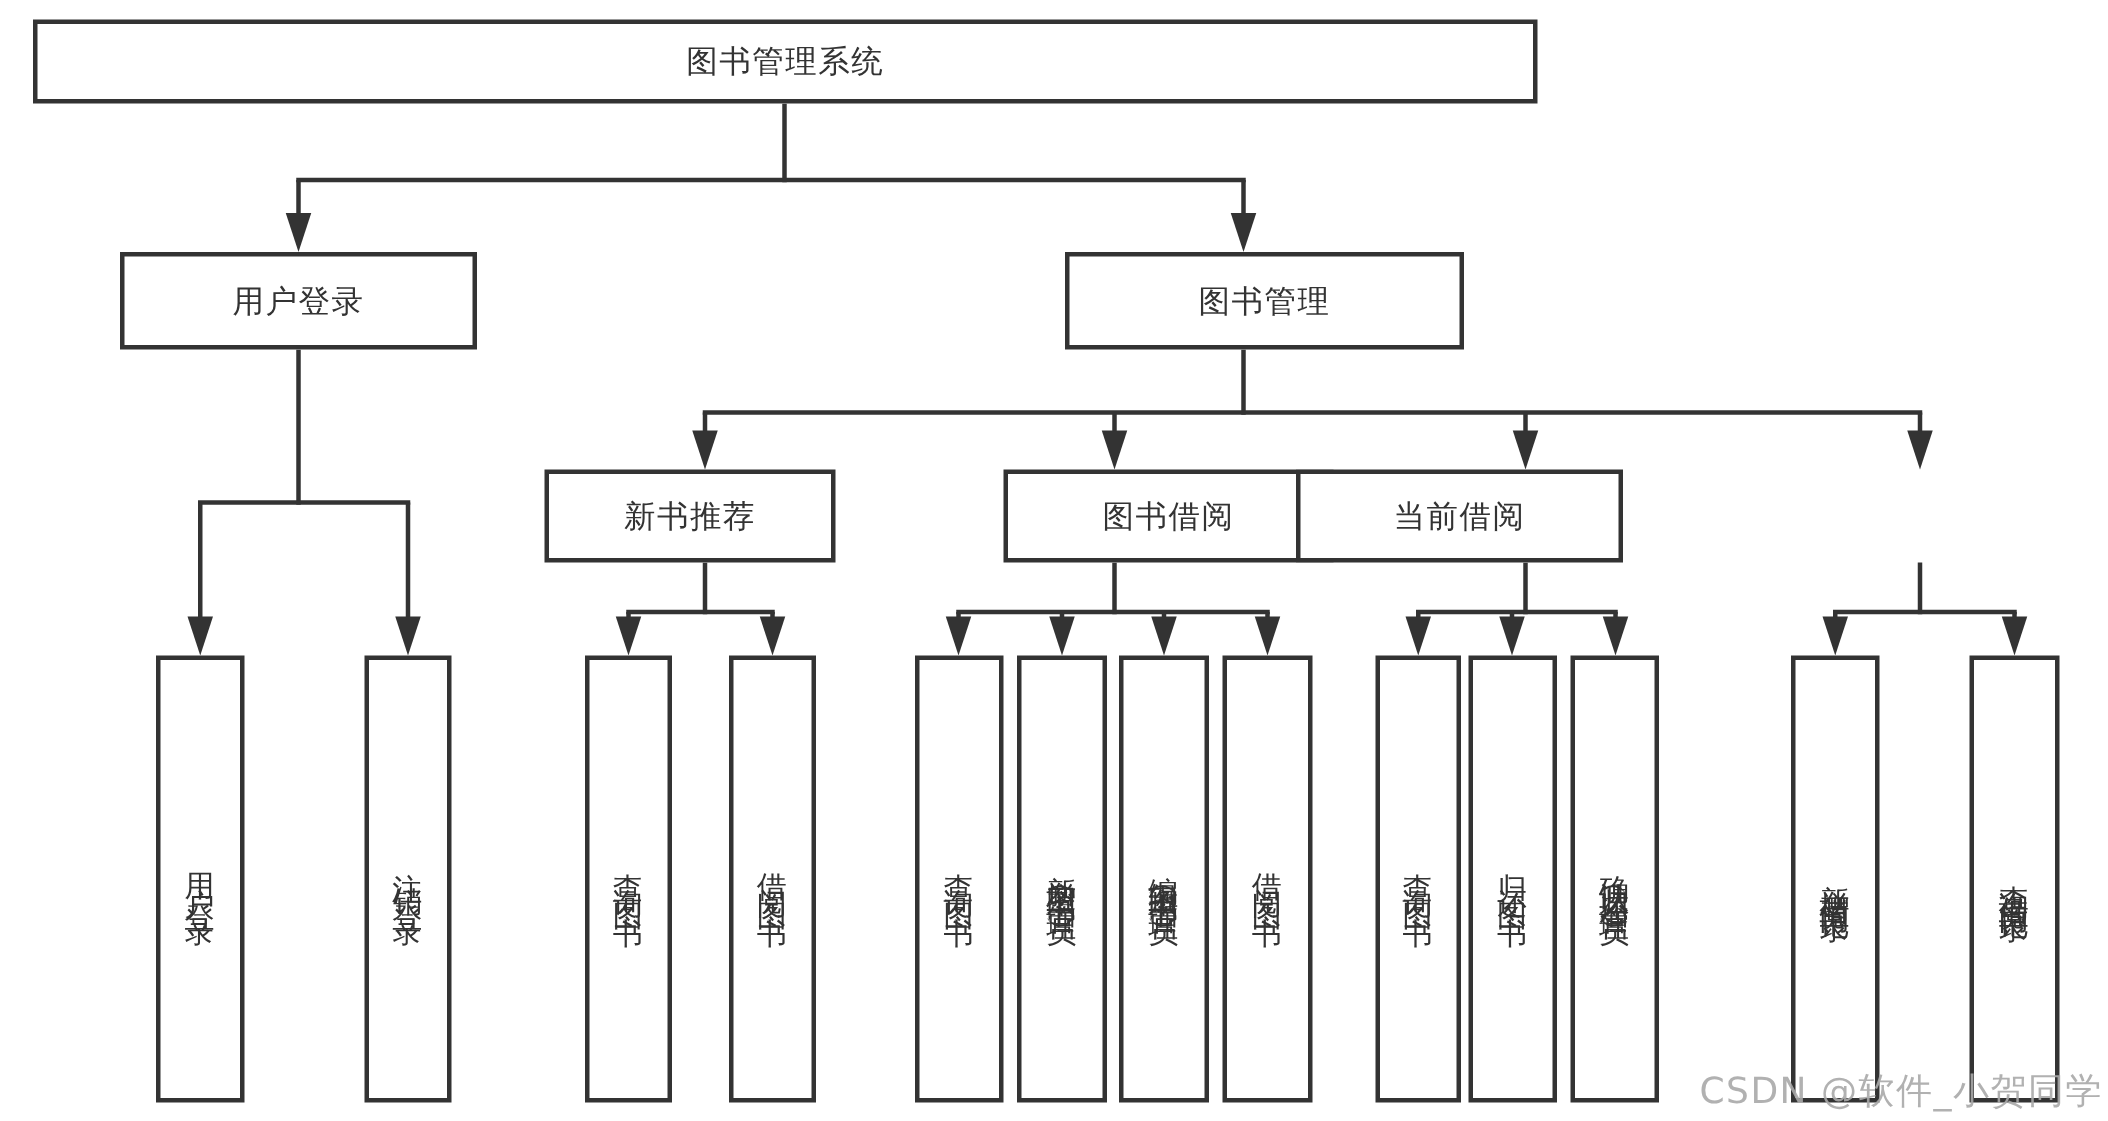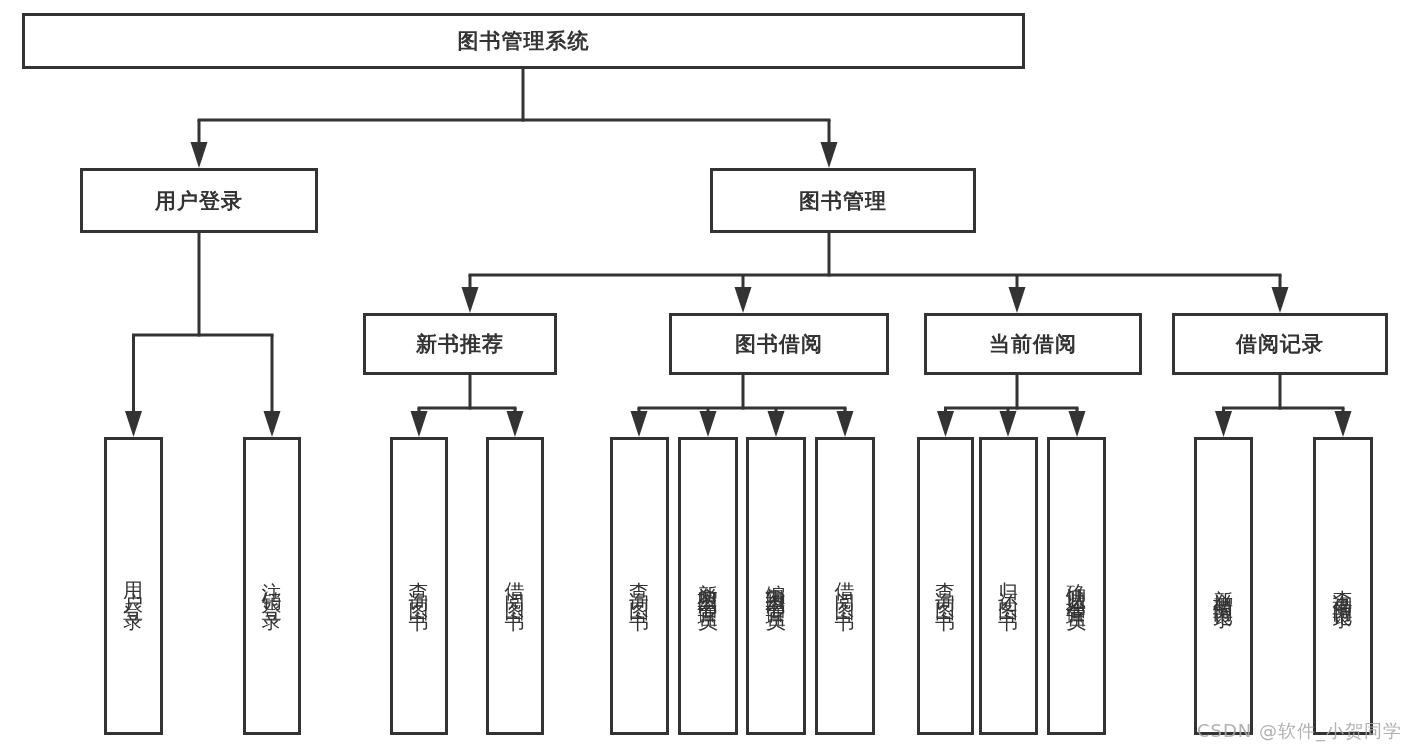--- a/index.html
+++ b/index.html
@@ -22,37 +22,37 @@
     position: absolute;
     box-sizing: border-box;
     background: #ffffff;
     border: 3px solid #333333;
     color: #333333;
     display: flex;
     align-items: center;
     justify-content: center;
     z-index: 2;
   }
-  .h { font-size: 21px; letter-spacing: 1px; white-space: nowrap; font-weight: bold; }
+  .h { font-size: 21px; letter-spacing: 1px; white-space: nowrap; }
   .v {
     writing-mode: vertical-rl;
     text-orientation: mixed;
     font-size: 20px;
     letter-spacing: 10px;
     line-height: 1;
   }
   .v.long { letter-spacing: 4px; }
   .watermark {
     position: absolute;
     right: 3px;
     bottom: 4px;
     z-index: 10;
     color: #a9a9a9;
     opacity: 0.9;
-    font-size: 18px;
+    font-size: 24px;
     letter-spacing: 1px;
     white-space: nowrap;
   }
   line { stroke: #333333; stroke-width: 3; }
   polygon { fill: #333333; }
 </style>
 </head>
 <body>
 
 <div class="canvas">
@@ -119,22 +119,21 @@
     <polygon points="1334.5,411 1351.5,411 1343,437"></polygon>
   </svg>
 
   <div class="box h" style="left:22px; top:13px; width:1003px; height:56px;">图书管理系统</div>
 
   <div class="box h" style="left:80px; top:168px; width:238px; height:65px;">用户登录</div>
   <div class="box h" style="left:710px; top:168px; width:266px; height:65px;">图书管理</div>
 
   <div class="box h" style="left:363px; top:313px; width:194px; height:62px;">新书推荐</div>
   <div class="box h" style="left:669px; top:313px; width:220px; height:62px;">图书借阅</div>
-  <div class="box h" style="left:924px; top:313px; width:218px; height:62px;">当前借阅</div>
-  <div class="box h" style="left:1172px; top:313px; width:216px; height:62px;">借阅记录</div>
+  <div class="box h" style="left:864px; top:313px; width:218px; height:62px;">当前借阅</div>
 
   <div class="box v" style="left:104px; top:437px; width:59px; height:298px;">用户登录</div>
   <div class="box v" style="left:243px; top:437px; width:58px; height:298px;">注销登录</div>
 
   <div class="box v" style="left:390px; top:437px; width:58px; height:298px;">查询图书</div>
   <div class="box v" style="left:486px; top:437px; width:58px; height:298px;">借阅图书</div>
 
   <div class="box v" style="left:610px; top:437px; width:59px; height:298px;">查询图书</div>
   <div class="box v long" style="left:678px; top:437px; width:60px; height:298px;">新增图书（管理员）</div>
   <div class="box v long" style="left:746px; top:437px; width:60px; height:298px;">编辑图书（管理员）</div>

